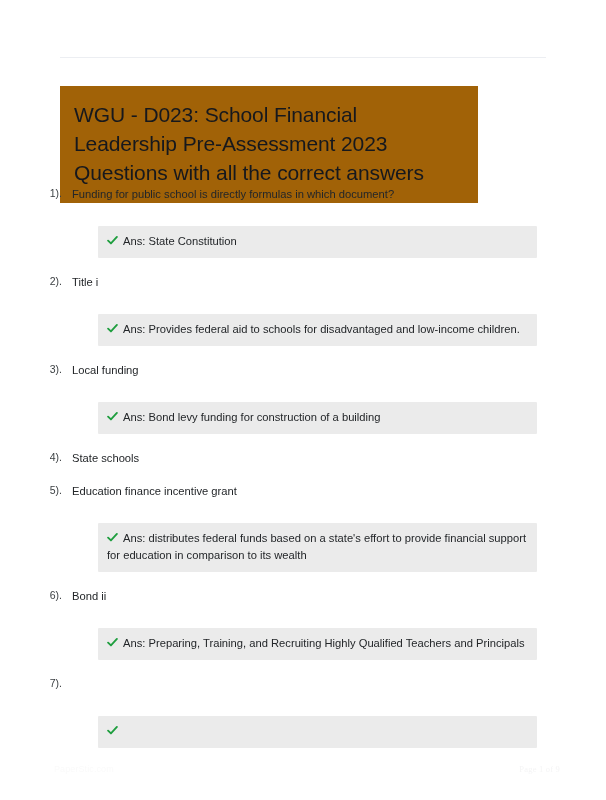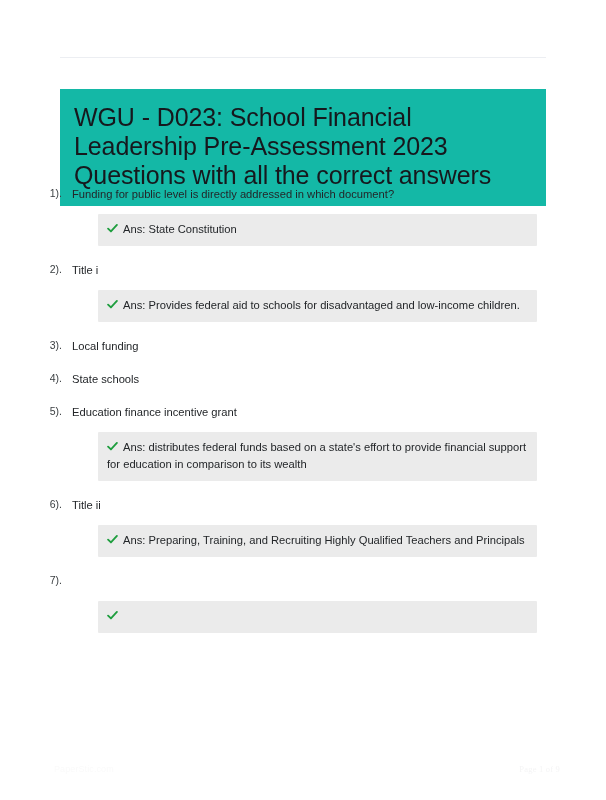--- a/index.html
+++ b/index.html
@@ -30,26 +30,26 @@
     top: 57px;
     width: 486px;
     height: 1px;
     background: #eceef2;
   }
 
   .doc-title {
     position: absolute;
     left: 60px;
     top: 72px;
-    width: 486px;
+    width: 418px;
     box-sizing: border-box;
-    background: #14b8a6;
+    background: #a16207;
     padding: 14px 14px 16px 14px;
     color: #16181d;
-    font-size: 25px;
+    font-size: 21px;
     line-height: 29px;
     font-weight: 400;
     letter-spacing: -0.1px;
   }
 
   .qa-list {
     position: absolute;
     left: 0;
     top: 186px;
     width: 606px;
@@ -81,21 +81,21 @@
 
   .q-text {
     display: block;
     font-size: 11.2px;
     line-height: 15px;
     color: #232629;
     padding-top: 1px;
   }
 
   .ans-box {
-    margin-top: 11px;
+    margin-top: 23px;
     margin-left: 98px;
     margin-right: 69px;
     background: #ebebeb;
     padding: 7px 9px 8px 9px;
     box-sizing: border-box;
     border-radius: 1px;
   }
 
   .ans-line {
     font-size: 11.2px;
@@ -143,21 +143,21 @@
 <div class="page">
 
   <div class="top-divider"></div>
 
   <h1 class="doc-title">WGU - D023: School Financial Leadership Pre-Assessment 2023 Questions with all the correct answers</h1>
 
   <div class="qa-list">
       <div class="qa-item">
         <div class="q-row">
           <span class="q-num">1).</span>
-          <span class="q-text">Funding for public level is directly addressed in which document?</span>
+          <span class="q-text">Funding for public school is directly formulas in which document?</span>
         </div>
         <div class="ans-box">
           <p class="ans-line"><span class="check-icon"><svg width="11" height="11" viewBox="0 0 12 12" aria-hidden="true">
                 <path d="M1.2 6.2 L4.3 9.2 L10.8 2.1" fill="none" stroke="#1e9e3e" stroke-width="2" stroke-linecap="round" stroke-linejoin="round"></path>
               </svg></span><span>Ans: State Constitution</span></p>
         </div>
       </div>
       <div class="qa-item">
         <div class="q-row">
           <span class="q-num">2).</span>
@@ -167,20 +167,25 @@
           <p class="ans-line"><span class="check-icon"><svg width="11" height="11" viewBox="0 0 12 12" aria-hidden="true">
                 <path d="M1.2 6.2 L4.3 9.2 L10.8 2.1" fill="none" stroke="#1e9e3e" stroke-width="2" stroke-linecap="round" stroke-linejoin="round"></path>
               </svg></span><span>Ans: Provides federal aid to schools for disadvantaged and low-income children.</span></p>
         </div>
       </div>
       <div class="qa-item">
         <div class="q-row">
           <span class="q-num">3).</span>
           <span class="q-text">Local funding</span>
         </div>
+        <div class="ans-box">
+          <p class="ans-line"><span class="check-icon"><svg width="11" height="11" viewBox="0 0 12 12" aria-hidden="true">
+                <path d="M1.2 6.2 L4.3 9.2 L10.8 2.1" fill="none" stroke="#1e9e3e" stroke-width="2" stroke-linecap="round" stroke-linejoin="round"></path>
+              </svg></span><span>Ans: Bond levy funding for construction of a building</span></p>
+        </div>
       </div>
       <div class="qa-item">
         <div class="q-row">
           <span class="q-num">4).</span>
           <span class="q-text">State schools</span>
         </div>
       </div>
       <div class="qa-item">
         <div class="q-row">
           <span class="q-num">5).</span>
@@ -188,21 +193,21 @@
         </div>
         <div class="ans-box">
           <p class="ans-line"><span class="check-icon"><svg width="11" height="11" viewBox="0 0 12 12" aria-hidden="true">
                 <path d="M1.2 6.2 L4.3 9.2 L10.8 2.1" fill="none" stroke="#1e9e3e" stroke-width="2" stroke-linecap="round" stroke-linejoin="round"></path>
               </svg></span><span>Ans: distributes federal funds based on a state's effort to provide financial support for education in comparison to its wealth</span></p>
         </div>
       </div>
       <div class="qa-item">
         <div class="q-row">
           <span class="q-num">6).</span>
-          <span class="q-text">Title ii</span>
+          <span class="q-text">Bond ii</span>
         </div>
         <div class="ans-box">
           <p class="ans-line"><span class="check-icon"><svg width="11" height="11" viewBox="0 0 12 12" aria-hidden="true">
                 <path d="M1.2 6.2 L4.3 9.2 L10.8 2.1" fill="none" stroke="#1e9e3e" stroke-width="2" stroke-linecap="round" stroke-linejoin="round"></path>
               </svg></span><span>Ans: Preparing, Training, and Recruiting Highly Qualified Teachers and Principals</span></p>
         </div>
       </div>
       <div class="qa-item">
         <div class="q-row">
           <span class="q-num">7).</span>

